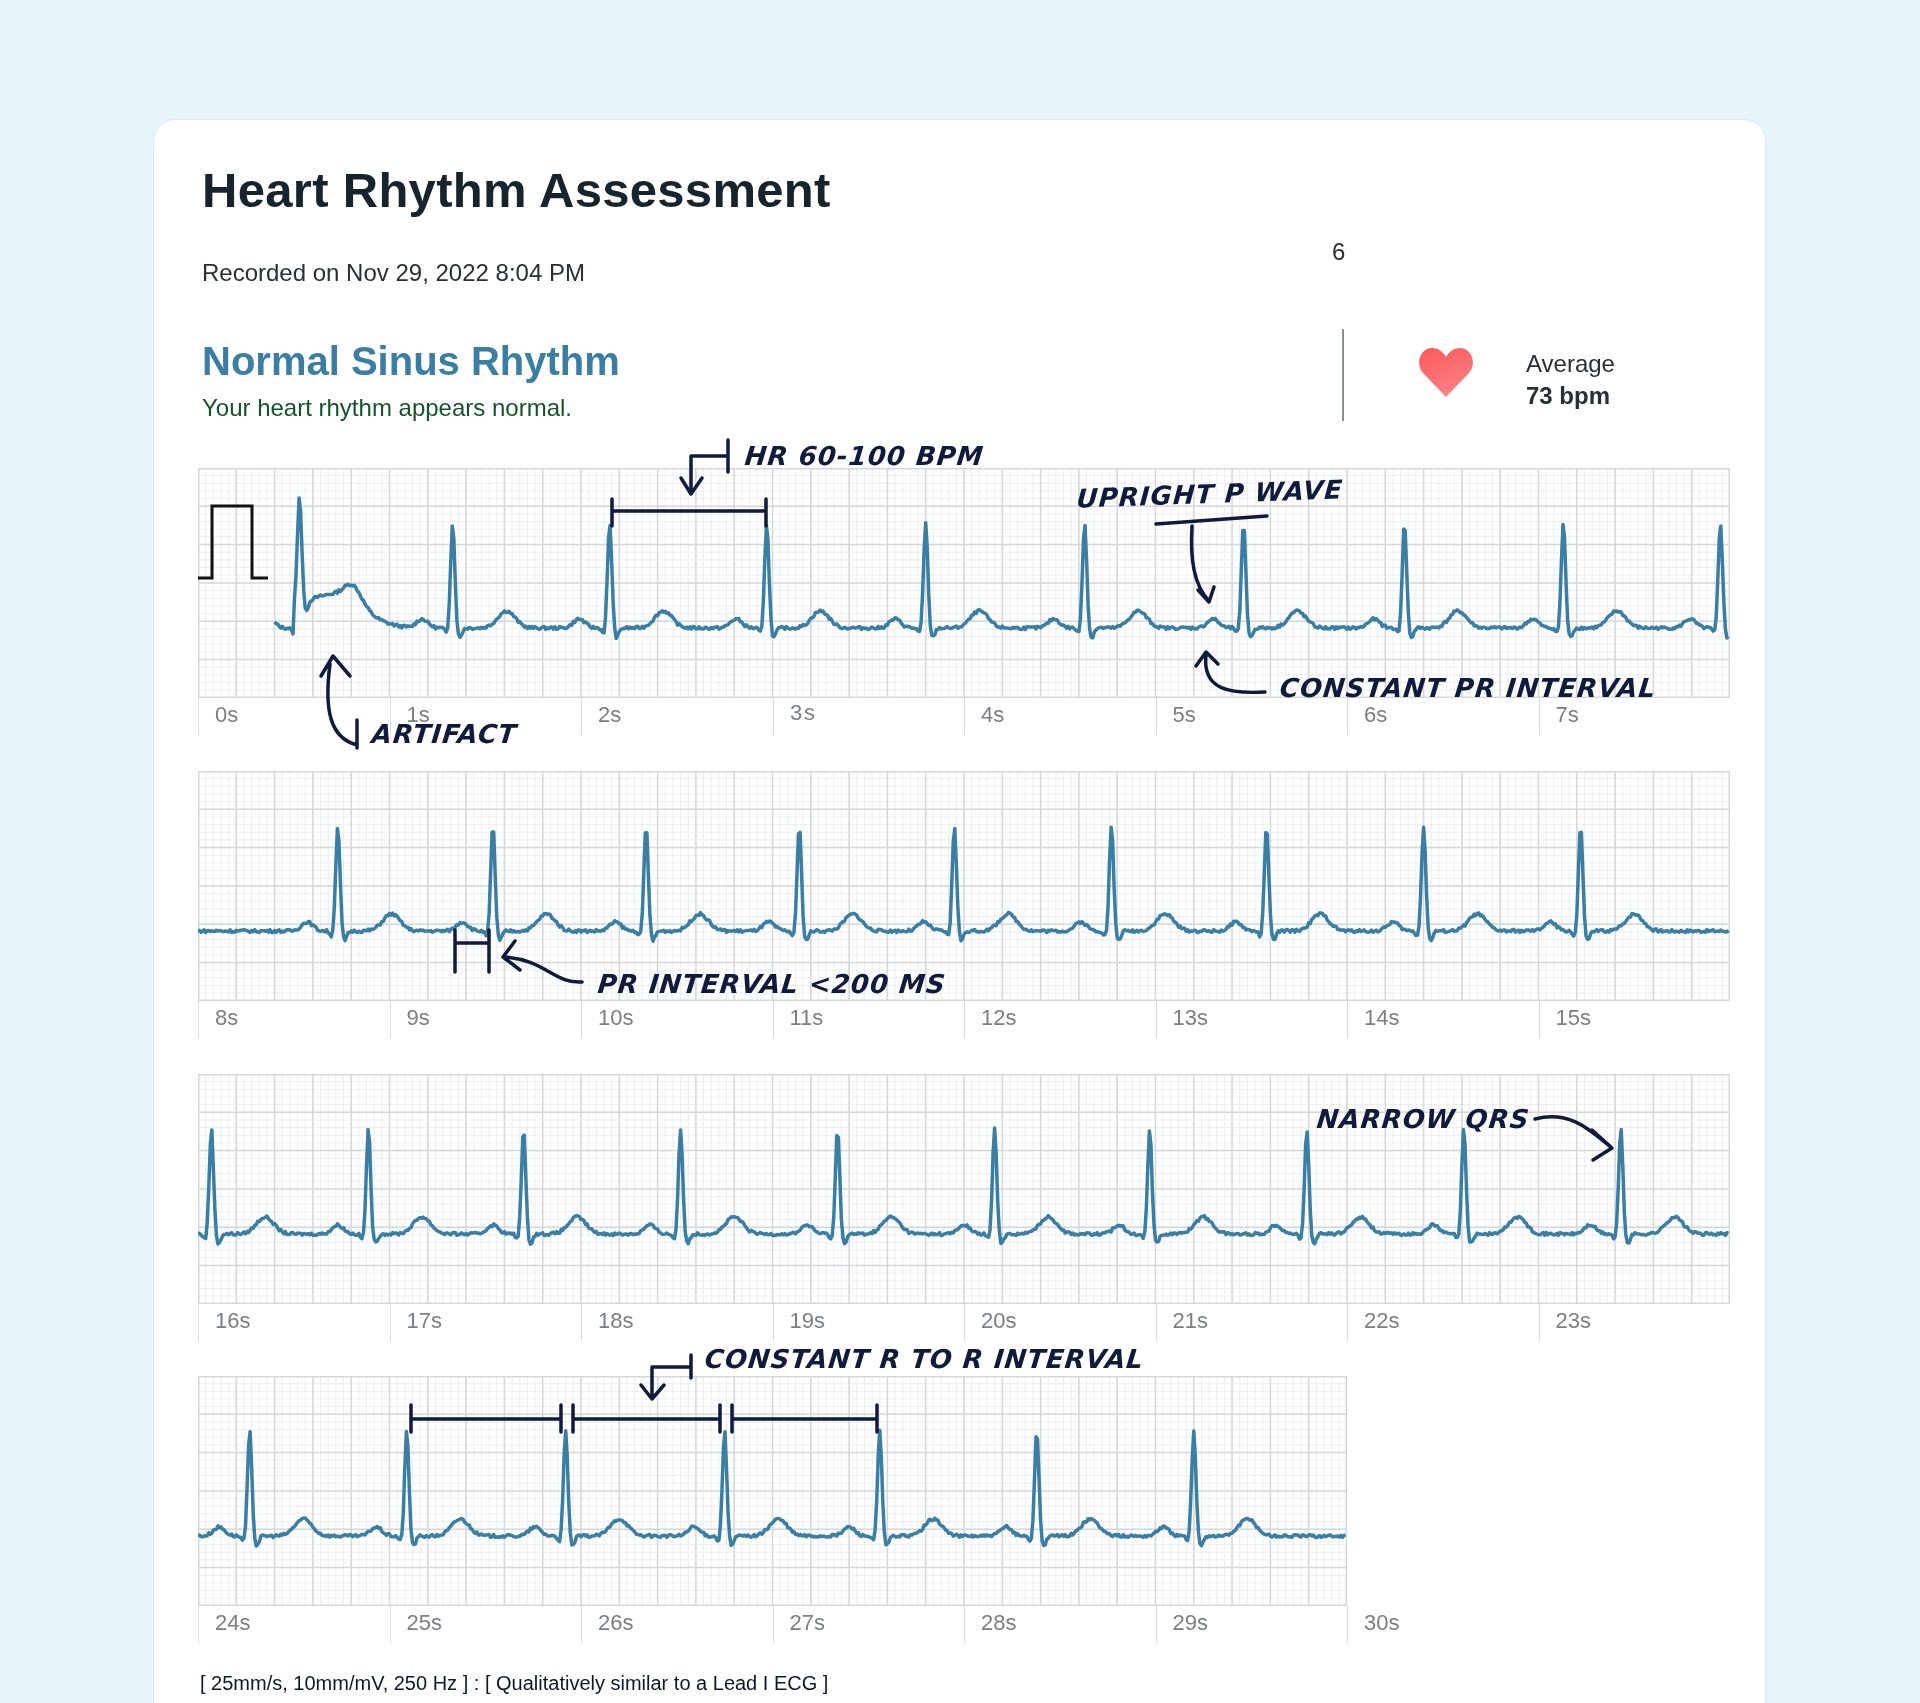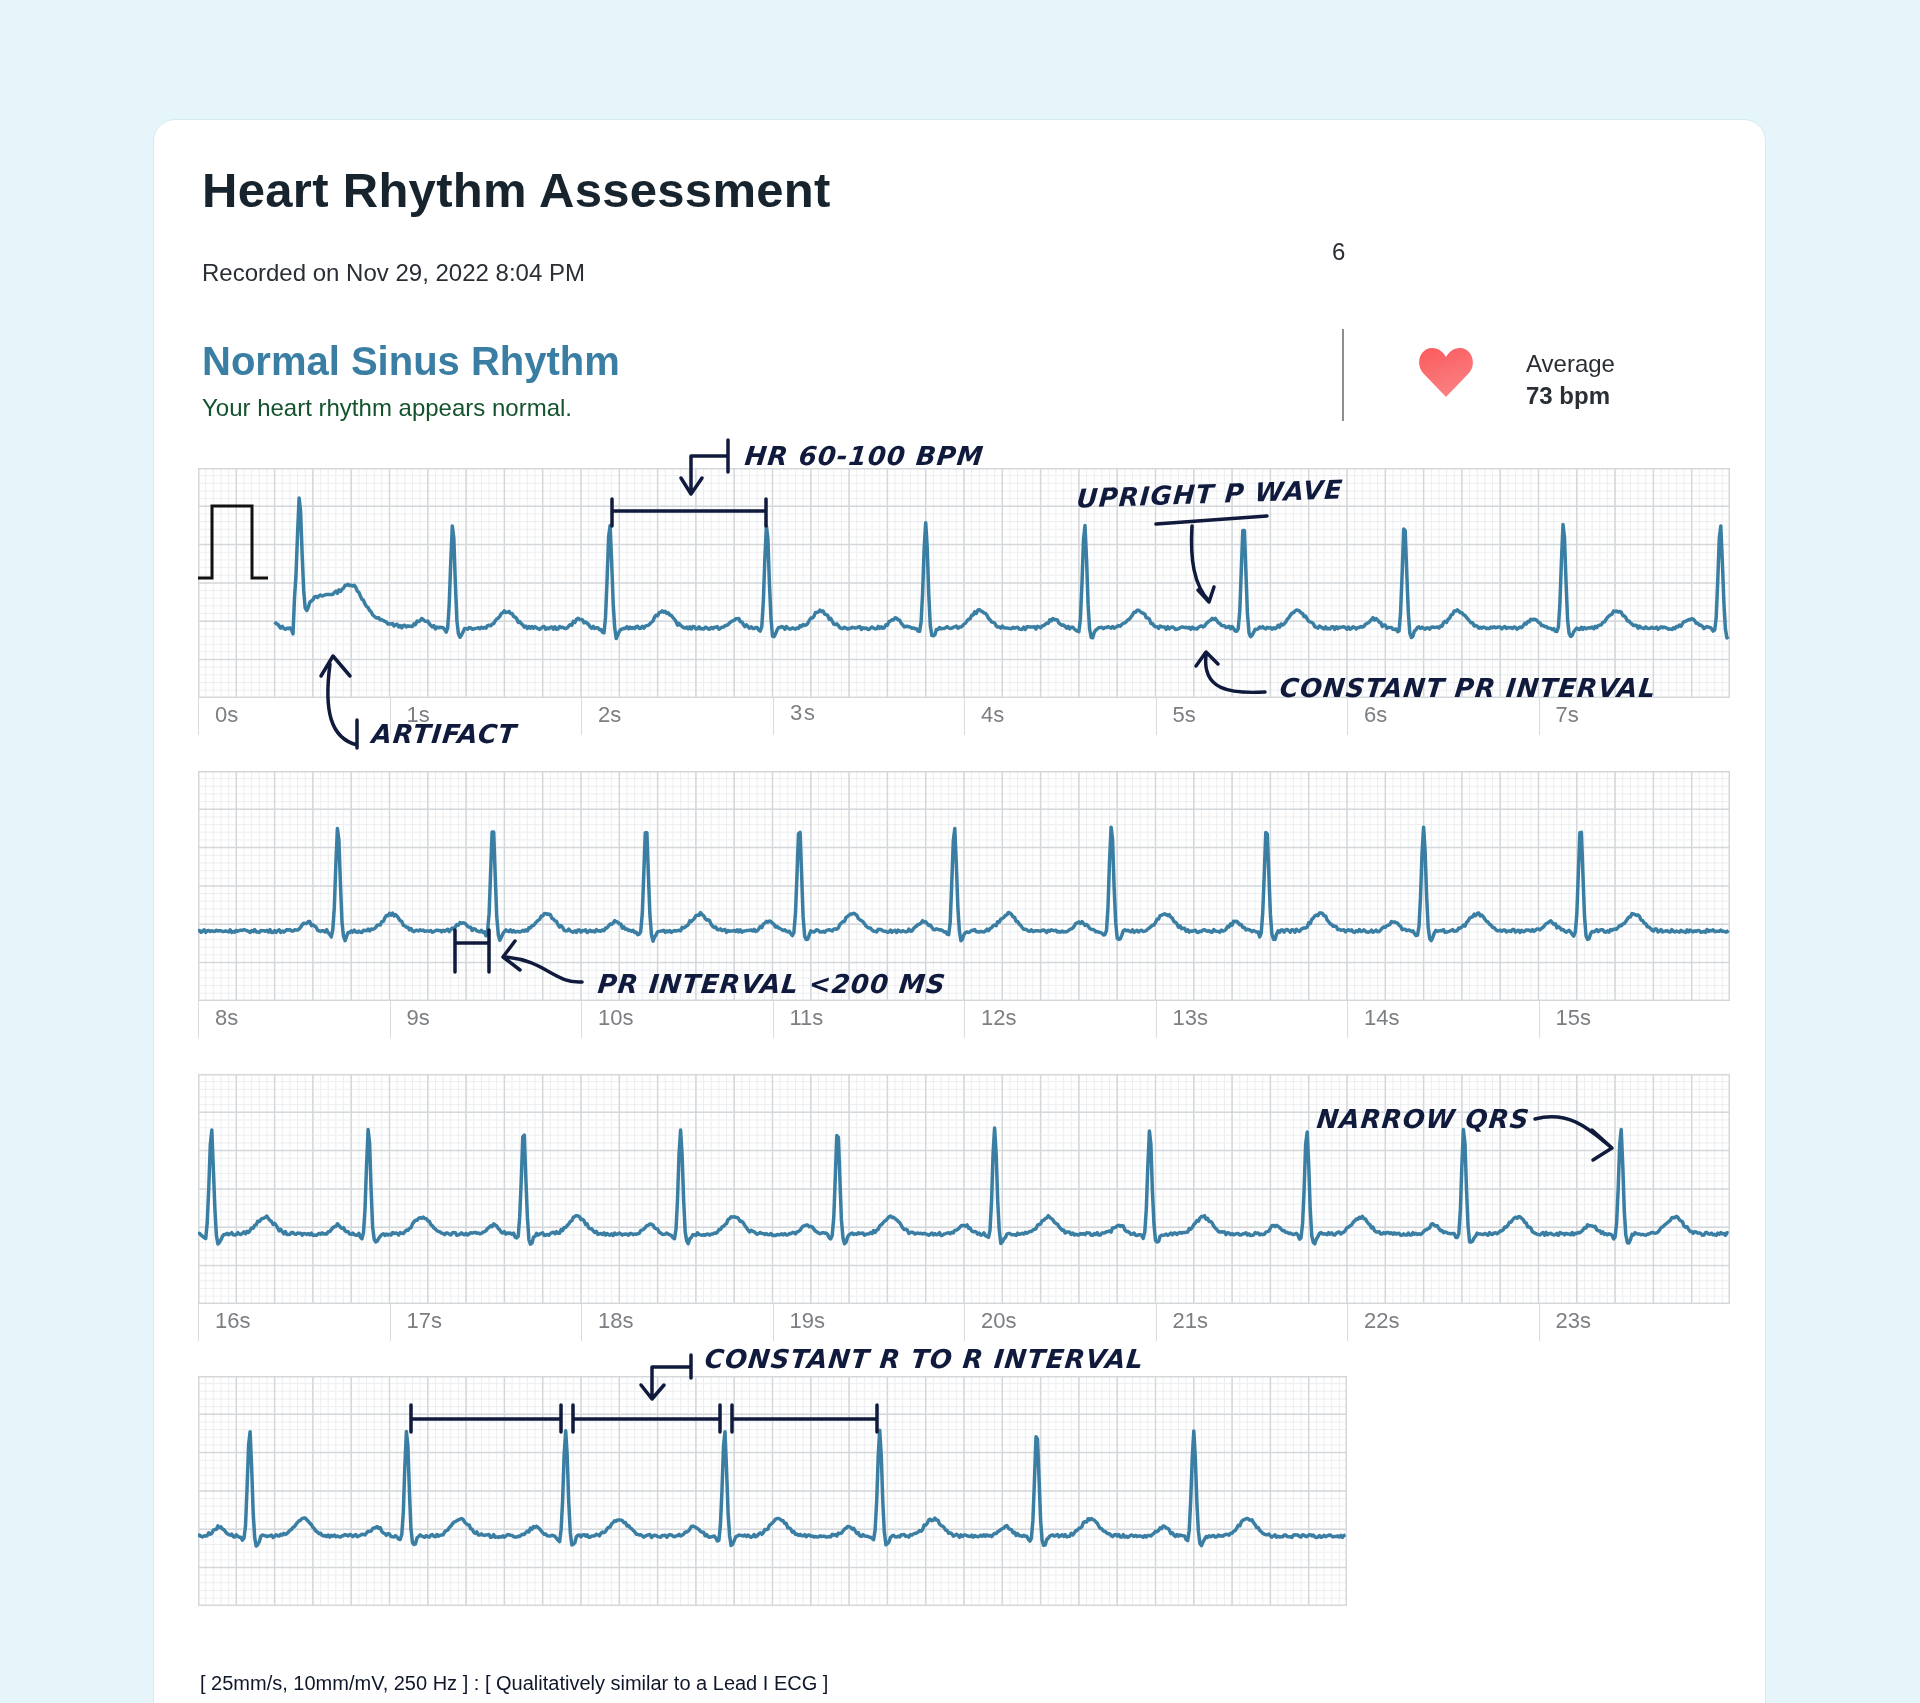--- a/index.html
+++ b/index.html
@@ -1202,20 +1202,43 @@
       <line x1="0" y1="0" x2="1149" y2="0" stroke="#d4d8db" stroke-width="1.5"></line>
       <line x1="0" y1="38.3" x2="1149" y2="38.3" stroke="#d4d8db" stroke-width="1.5"></line>
       <line x1="0" y1="76.6" x2="1149" y2="76.6" stroke="#d4d8db" stroke-width="1.5"></line>
       <line x1="0" y1="114.89999999999999" x2="1149" y2="114.89999999999999" stroke="#d4d8db" stroke-width="1.5"></line>
       <line x1="0" y1="153.2" x2="1149" y2="153.2" stroke="#d4d8db" stroke-width="1.5"></line>
       <line x1="0" y1="191.5" x2="1149" y2="191.5" stroke="#d4d8db" stroke-width="1.5"></line>
       <line x1="0" y1="229.8" x2="1149" y2="229.8" stroke="#d4d8db" stroke-width="1.5"></line>
       <rect x="0.75" y="0.75" width="1147.5" height="228.5" fill="none" stroke="#d4d8db" stroke-width="1.5"></rect>
       <polyline points="0.0,160.5 1.5,159.0 3.1,160.3 4.6,161.0 6.1,159.8 7.7,160.0 9.2,159.8 10.7,156.9 12.3,158.3 13.8,157.3 15.3,154.2 16.9,153.5 18.4,153.2 19.9,149.9 21.4,151.5 23.0,150.9 24.5,153.1 26.0,153.7 27.6,155.9 29.1,157.7 30.6,158.3 32.2,159.2 33.7,158.1 35.2,160.7 36.8,160.9 38.3,158.8 39.8,160.3 41.4,161.2 42.9,161.3 44.4,164.1 46.0,162.0 47.5,150.1 49.0,113.8 50.6,69.0 52.1,55.7 53.6,90.2 55.2,137.2 56.7,161.6 58.2,170.1 59.7,168.7 61.3,165.7 62.8,160.4 64.3,159.0 65.9,159.4 67.4,159.8 68.9,160.6 70.5,159.9 72.0,159.8 73.5,159.1 75.1,161.5 76.6,160.3 78.1,158.8 79.7,159.8 81.2,160.1 82.7,158.2 84.3,159.2 85.8,157.4 87.3,158.4 88.9,157.7 90.4,156.0 91.9,154.3 93.5,153.4 95.0,151.3 96.5,150.6 98.0,148.4 99.6,146.2 101.1,144.9 102.6,144.1 104.2,142.4 105.7,142.1 107.2,142.0 108.8,143.9 110.3,145.3 111.8,147.1 113.4,148.6 114.9,151.3 116.4,152.7 118.0,155.2 119.5,156.0 121.0,157.7 122.6,157.3 124.1,159.4 125.6,160.0 127.2,159.5 128.7,160.6 130.2,159.0 131.8,161.2 133.3,159.4 134.8,160.3 136.3,159.0 137.9,160.8 139.4,160.0 140.9,160.8 142.5,161.0 144.0,160.0 145.5,159.5 147.1,158.6 148.6,159.1 150.1,159.9 151.7,158.5 153.2,159.0 154.7,160.7 156.3,159.4 157.8,158.5 159.3,160.7 160.9,160.0 162.4,159.2 163.9,158.2 165.5,158.4 167.0,159.0 168.5,157.0 170.1,155.3 171.6,155.4 173.1,155.1 174.6,152.6 176.2,152.0 177.7,151.5 179.2,150.5 180.8,152.2 182.3,151.7 183.8,155.5 185.4,157.0 186.9,157.6 188.4,159.2 190.0,157.6 191.5,158.0 193.0,160.6 194.6,160.8 196.1,160.9 197.6,159.7 199.2,161.3 200.7,163.1 202.2,163.5 203.8,158.3 205.3,136.6 206.8,91.7 208.4,55.6 209.9,69.7 211.4,115.3 212.9,152.2 214.5,166.8 216.0,168.5 217.5,167.8 219.1,161.6 220.6,160.6 222.1,158.9 223.7,159.9 225.2,160.8 226.7,161.2 228.3,159.5 229.8,160.8 231.3,161.1 232.9,159.2 234.4,158.5 235.9,160.3 237.5,160.7 239.0,158.5 240.5,160.1 242.1,159.3 243.6,158.9 245.1,158.8 246.7,155.9 248.2,154.6 249.7,154.1 251.2,151.7 252.8,150.1 254.3,148.1 255.8,146.2 257.4,145.7 258.9,144.6 260.4,143.9 262.0,143.2 263.5,142.5 265.0,143.3 266.6,146.2 268.1,147.5 269.6,148.8 271.2,149.0 272.7,152.8 274.2,153.2 275.8,156.3 277.3,157.4 278.8,155.8 280.4,159.1 281.9,158.9 283.4,157.8 285.0,159.1 286.5,159.4 288.0,158.9 289.5,158.8 291.1,158.6 292.6,161.3 294.1,160.8 295.7,158.6 297.2,161.3 298.7,160.9 300.3,161.4 301.8,160.7 303.3,161.1 304.9,159.8 306.4,161.2 307.9,160.0 309.5,158.6 311.0,158.7 312.5,159.3 314.1,159.4 315.6,160.8 317.1,161.0 318.7,161.0 320.2,160.3 321.7,160.4 323.3,158.9 324.8,158.2 326.3,158.5 327.8,156.5 329.4,155.1 330.9,155.9 332.4,152.1 334.0,153.3 335.5,150.5 337.0,151.2 338.6,150.2 340.1,151.5 341.6,152.8 343.2,154.8 344.7,156.6 346.2,158.3 347.8,158.1 349.3,159.8 350.8,159.9 352.4,160.0 353.9,159.3 355.4,159.7 357.0,160.4 358.5,162.3 360.0,164.3 361.6,165.7 363.1,153.9 364.6,124.9 366.1,79.4 367.7,54.8 369.2,79.7 370.7,125.5 372.3,156.7 373.8,168.9 375.3,168.3 376.9,166.6 378.4,160.8 379.9,159.2 381.5,159.1 383.0,160.8 384.5,158.9 386.1,158.6 387.6,160.1 389.1,158.8 390.7,161.3 392.2,161.2 393.7,160.0 395.3,159.9 396.8,159.7 398.3,158.2 399.9,158.8 401.4,159.8 402.9,157.4 404.4,156.1 406.0,156.6 407.5,155.5 409.0,152.8 410.6,151.3 412.1,151.1 413.6,147.8 415.2,146.5 416.7,144.7 418.2,145.3 419.8,143.9 421.3,144.1 422.8,144.1 424.4,144.7 425.9,146.7 427.4,146.5 429.0,150.0 430.5,149.5 432.0,151.6 433.6,152.7 435.1,154.4 436.6,155.6 438.2,158.2 439.7,158.2 441.2,159.0 442.7,158.8 444.3,159.9 445.8,161.2 447.3,160.1 448.9,159.3 450.4,158.8 451.9,158.5 453.5,161.4 455.0,159.9 456.5,159.2 458.1,159.5 459.6,160.6 461.1,160.9 462.7,161.2 464.2,159.4 465.7,159.5 467.3,159.3 468.8,161.3 470.3,159.6 471.9,158.6 473.4,158.9 474.9,160.1 476.5,160.8 478.0,160.0 479.5,159.6 481.0,158.4 482.6,159.9 484.1,159.1 485.6,158.3 487.2,156.1 488.7,156.1 490.2,155.1 491.8,153.2 493.3,150.5 494.8,150.1 496.4,150.7 497.9,151.5 499.4,152.5 501.0,153.5 502.5,155.5 504.0,156.2 505.6,156.3 507.1,159.8 508.6,158.5 510.2,160.8 511.7,161.2 513.2,160.8 514.8,160.5 516.3,160.0 517.8,161.8 519.3,165.0 520.9,164.3 522.4,149.0 523.9,116.3 525.5,70.5 527.0,55.7 528.5,92.3 530.1,136.8 531.6,159.7 533.1,169.4 534.7,168.2 536.2,164.6 537.7,160.9 539.3,160.2 540.8,159.0 542.3,159.3 543.9,159.5 545.4,160.0 546.9,159.0 548.5,160.4 550.0,159.0 551.5,160.2 553.1,161.3 554.6,160.5 556.1,158.5 557.6,160.8 559.2,159.9 560.7,158.0 562.2,156.9 563.8,158.3 565.3,156.8 566.8,153.5 568.4,153.7 569.9,153.1 571.4,149.4 573.0,148.2 574.5,146.8 576.0,145.1 577.6,143.2 579.1,142.6 580.6,142.5 582.2,143.3 583.7,144.6 585.2,144.8 586.8,147.5 588.3,147.6 589.8,151.8 591.4,151.9 592.9,153.3 594.4,156.1 595.9,155.6 597.5,158.4 599.0,158.1 600.5,159.4 602.1,158.4 603.6,159.8 605.1,159.8 606.7,158.7 608.2,160.8 609.7,159.3 611.3,159.0 612.8,160.3 614.3,160.0 615.9,161.1 617.4,160.4 618.9,160.9 620.5,160.9 622.0,159.8 623.5,160.6 625.1,160.3 626.6,160.2 628.1,161.1 629.7,160.9 631.2,160.5 632.7,160.9 634.2,158.4 635.8,159.2 637.3,158.5 638.8,160.0 640.4,157.1 641.9,157.5 643.4,157.1 645.0,155.0 646.5,153.1 648.0,152.2 649.6,150.6 651.1,150.7 652.6,151.4 654.2,153.2 655.7,152.4 657.2,154.9 658.8,157.4 660.3,156.6 661.8,159.9 663.4,160.4 664.9,158.5 666.4,159.9 668.0,160.2 669.5,160.2 671.0,161.0 672.5,161.2 674.1,162.2 675.6,163.6 677.1,154.3 678.7,124.8 680.2,80.2 681.7,54.2 683.3,80.3 684.8,125.8 686.3,155.8 687.9,168.7 689.4,167.7 690.9,166.0 692.5,161.3 694.0,160.1 695.5,159.3 697.1,160.7 698.6,161.1 700.1,160.2 701.7,160.9 703.2,158.8 704.7,158.9 706.3,158.5 707.8,160.4 709.3,160.1 710.8,161.1 712.4,158.6 713.9,159.2 715.4,158.0 717.0,157.3 718.5,157.2 720.0,156.1 721.6,154.6 723.1,155.2 724.6,153.6 726.2,148.9 727.7,149.1 729.2,147.3 730.8,143.9 732.3,143.2 733.8,144.7 735.4,144.1 736.9,142.1 738.4,144.1 740.0,144.2 741.5,148.1 743.0,149.6 744.6,150.1 746.1,151.5 747.6,154.1 749.1,154.5 750.7,157.3 752.2,156.9 753.7,157.6 755.3,160.1 756.8,159.5 758.3,158.2 759.9,159.3 761.4,161.3 762.9,158.9 764.5,160.5 766.0,158.9 767.5,159.0 769.1,159.8 770.6,160.2 772.1,160.6 773.7,159.2 775.2,161.2 776.7,159.5 778.3,160.4 779.8,160.7 781.3,160.3 782.9,159.2 784.4,160.3 785.9,158.9 787.4,160.3 789.0,158.8 790.5,160.0 792.0,159.4 793.6,160.6 795.1,158.7 796.6,157.4 798.2,157.6 799.7,155.7 801.2,154.9 802.8,153.6 804.3,152.7 805.8,152.0 807.4,150.2 808.9,149.6 810.4,152.1 812.0,153.3 813.5,153.6 815.0,156.9 816.6,156.3 818.1,159.4 819.6,157.6 821.2,159.7 822.7,159.7 824.2,160.5 825.7,159.2 827.3,160.2 828.8,160.2 830.3,163.1 831.9,165.1 833.4,162.2 834.9,144.4 836.5,103.3 838.0,60.8 839.5,63.2 841.1,103.9 842.6,144.0 844.1,164.5 845.7,169.4 847.2,168.9 848.7,163.6 850.3,162.1 851.8,160.2 853.3,159.2 854.9,158.9 856.4,160.2 857.9,159.6 859.5,158.6 861.0,160.8 862.5,159.8 864.0,158.7 865.6,160.4 867.1,158.6 868.6,160.9 870.2,160.4 871.7,160.3 873.2,157.3 874.8,159.0 876.3,156.9 877.8,154.9 879.4,154.1 880.9,152.3 882.4,152.1 884.0,150.5 885.5,146.2 887.0,145.8 888.6,146.1 890.1,142.7 891.6,143.9 893.2,142.5 894.7,143.5 896.2,144.2 897.8,145.7 899.3,147.2 900.8,150.3 902.3,152.4 903.9,153.0 905.4,155.0 906.9,155.3 908.5,156.8 910.0,157.8 911.5,157.7 913.1,159.7 914.6,160.6 916.1,159.0 917.7,158.4 919.2,159.9 920.7,158.5 922.3,161.1 923.8,161.1 925.3,158.7 926.9,161.1 928.4,160.2 929.9,161.4 931.5,160.3 933.0,159.0 934.5,159.4 936.1,160.4 937.6,159.4 939.1,160.5 940.6,160.1 942.2,160.0 943.7,160.5 945.2,161.3 946.8,159.5 948.3,160.9 949.8,159.4 951.4,159.4 952.9,160.0 954.4,158.4 956.0,157.3 957.5,155.2 959.0,155.8 960.6,154.4 962.1,151.9 963.6,152.6 965.2,150.0 966.7,150.4 968.2,152.0 969.8,152.4 971.3,153.8 972.8,157.6 974.4,156.8 975.9,159.1 977.4,160.5 978.9,158.5 980.5,160.1 982.0,158.9 983.5,159.6 985.1,159.8 986.6,159.9 988.1,163.5 989.7,164.6 991.2,154.7 992.7,124.7 994.3,80.9 995.8,55.0 997.3,81.3 998.9,126.9 1000.4,155.4 1001.9,167.5 1003.5,169.7 1005.0,166.0 1006.5,163.4 1008.1,160.6 1009.6,161.4 1011.1,159.7 1012.7,160.7 1014.2,159.9 1015.7,159.4 1017.2,161.1 1018.8,160.8 1020.3,159.1 1021.8,160.0 1023.4,159.8 1024.9,160.3 1026.4,158.9 1028.0,158.3 1029.5,158.4 1031.0,159.1 1032.6,157.2 1034.1,157.3 1035.6,155.3 1037.2,154.7 1038.7,152.2 1040.2,149.3 1041.8,149.8 1043.3,145.8 1044.8,144.4 1046.4,143.5 1047.9,142.8 1049.4,142.4 1051.0,143.7 1052.5,144.3 1054.0,143.8 1055.5,146.6 1057.1,148.6 1058.6,151.6 1060.1,151.4 1061.7,154.4 1063.2,155.6 1064.7,157.2 1066.3,158.1 1067.8,158.7 1069.3,158.7 1070.9,158.1 1072.4,159.9 1073.9,161.1 1075.5,160.0 1077.0,158.9 1078.5,161.1 1080.1,160.2 1081.6,160.9 1083.1,160.7 1084.7,160.8 1086.2,158.9 1087.7,159.1 1089.3,160.6 1090.8,160.8 1092.3,160.8 1093.8,161.4 1095.4,159.2 1096.9,158.7 1098.4,159.0 1100.0,159.0 1101.5,160.5 1103.0,161.1 1104.6,158.8 1106.1,159.1 1107.6,160.4 1109.2,160.6 1110.7,159.0 1112.2,158.8 1113.8,159.9 1115.3,159.1 1116.8,160.9 1118.4,161.5 1119.9,161.1 1121.4,159.5 1123.0,161.2 1124.5,160.8 1126.0,159.4 1127.6,160.8 1129.1,159.9 1130.6,159.3 1132.1,158.9 1133.7,160.2 1135.2,160.9 1136.7,160.4 1138.3,160.5 1139.8,160.0 1141.3,161.0 1142.9,159.4 1144.4,161.4 1145.9,159.5 1147.5,158.7" fill="none" stroke="#3a7fa3" stroke-width="3.5" stroke-linejoin="round"></polyline>
     </svg>
+    <div class="ticks" style="top: 230px; width: 1349px;">
+      <div class="tick" style="left: 0px;">
+        <span>24s</span>
+      </div>
+      <div class="tick" style="left: 191.5px;">
+        <span>25s</span>
+      </div>
+      <div class="tick" style="left: 383px;">
+        <span>26s</span>
+      </div>
+      <div class="tick" style="left: 574.5px;">
+        <span>27s</span>
+      </div>
+      <div class="tick" style="left: 766px;">
+        <span>28s</span>
+      </div>
+      <div class="tick" style="left: 957.5px;">
+        <span>29s</span>
+      </div>
+      <div class="tick" style="left: 1149px;">
+        <span>30s</span>
+      </div>
+    </div>
   </div>
 
 <svg class="overlay" width="1920" height="1703">
   <g fill="none" stroke="#101a3c" stroke-width="3.5" stroke-linecap="round" stroke-linejoin="round">
 
     <path d="M612 511 H766 M612 499 V526 M766 499 V526"></path>
     <path d="M728 440 V472 M728 456 H691 V492 M681 478 L691 494 L702 478"></path>
 
     <path d="M1156 524 L1267 516"></path>
     <path d="M1192 526 C1190 560 1194 585 1209 601 M1198 590 L1209 602 L1214 587"></path>

